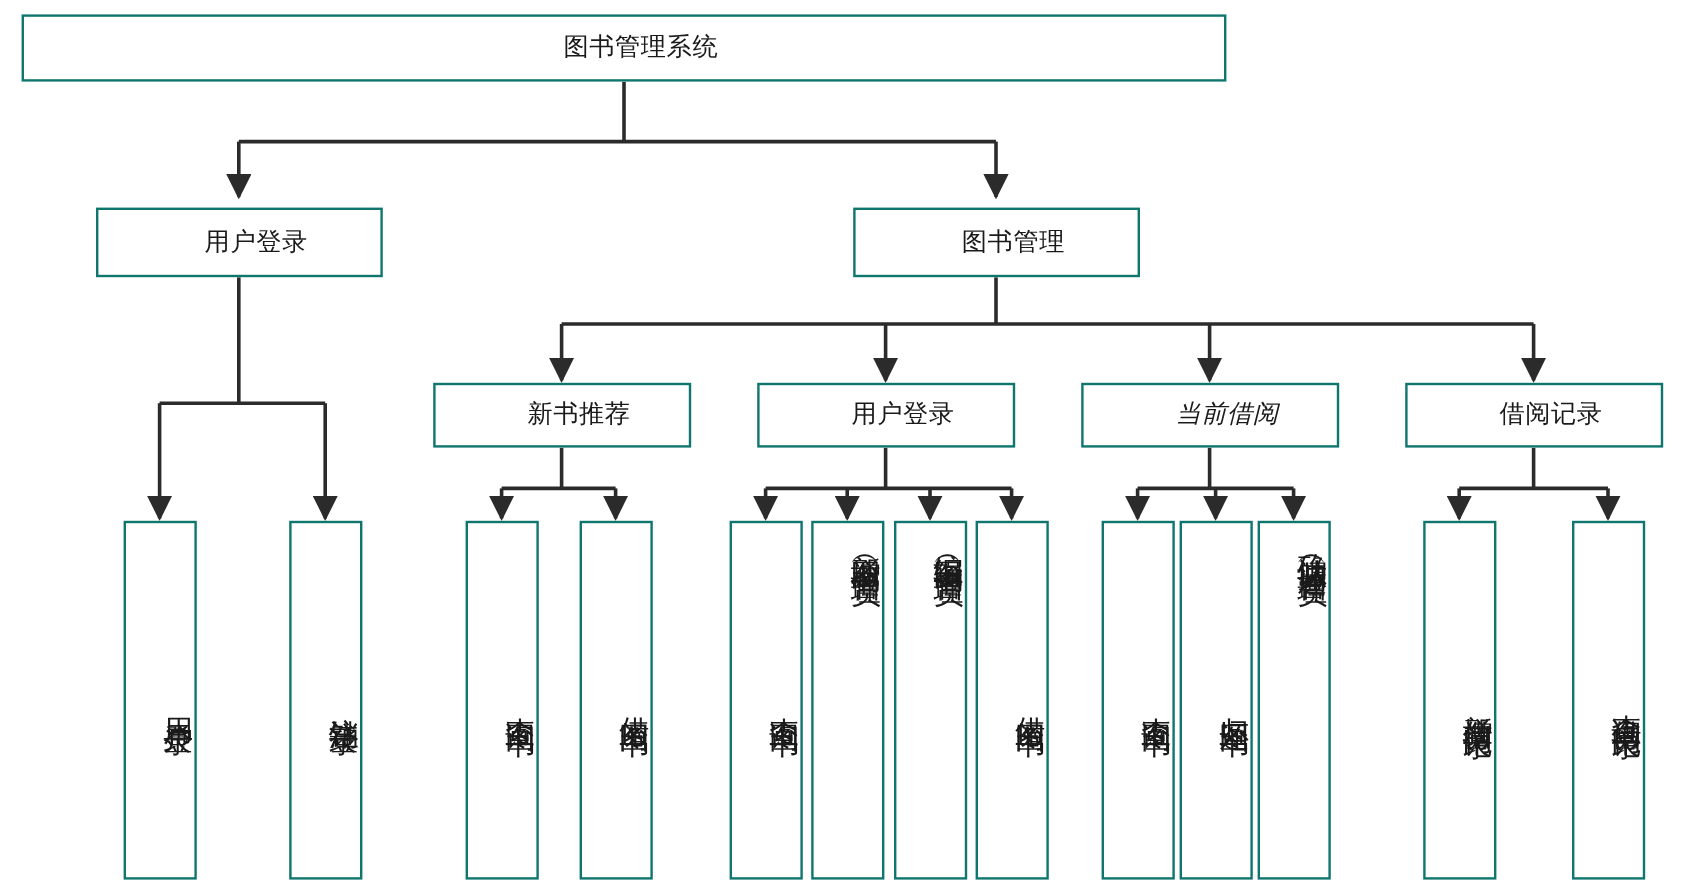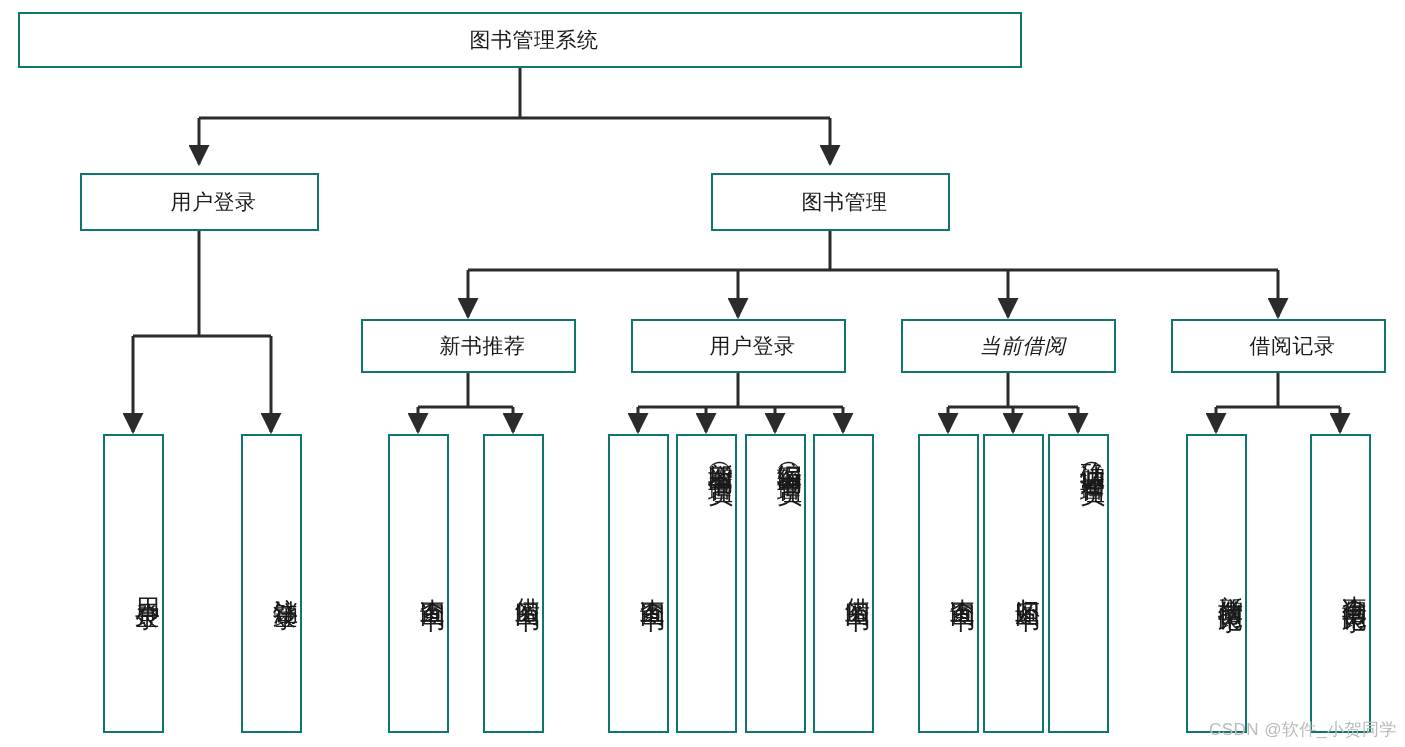--- a/index.html
+++ b/index.html
@@ -205,15 +205,14 @@
   </div>
 
   <div class="node vertical tall-center" style="left:1186px; top:434px; width:61px; height:299px;">
     <span class="node-label">新增借阅记录</span>
   </div>
 
   <div class="node vertical tall-center" style="left:1310px; top:434px; width:61px; height:299px;">
     <span class="node-label">查询借阅记录</span>
   </div>
 
-  <div class="watermark">CSDN @软件_小贺同学</div>
 
 </div>
 
 </body></html>

